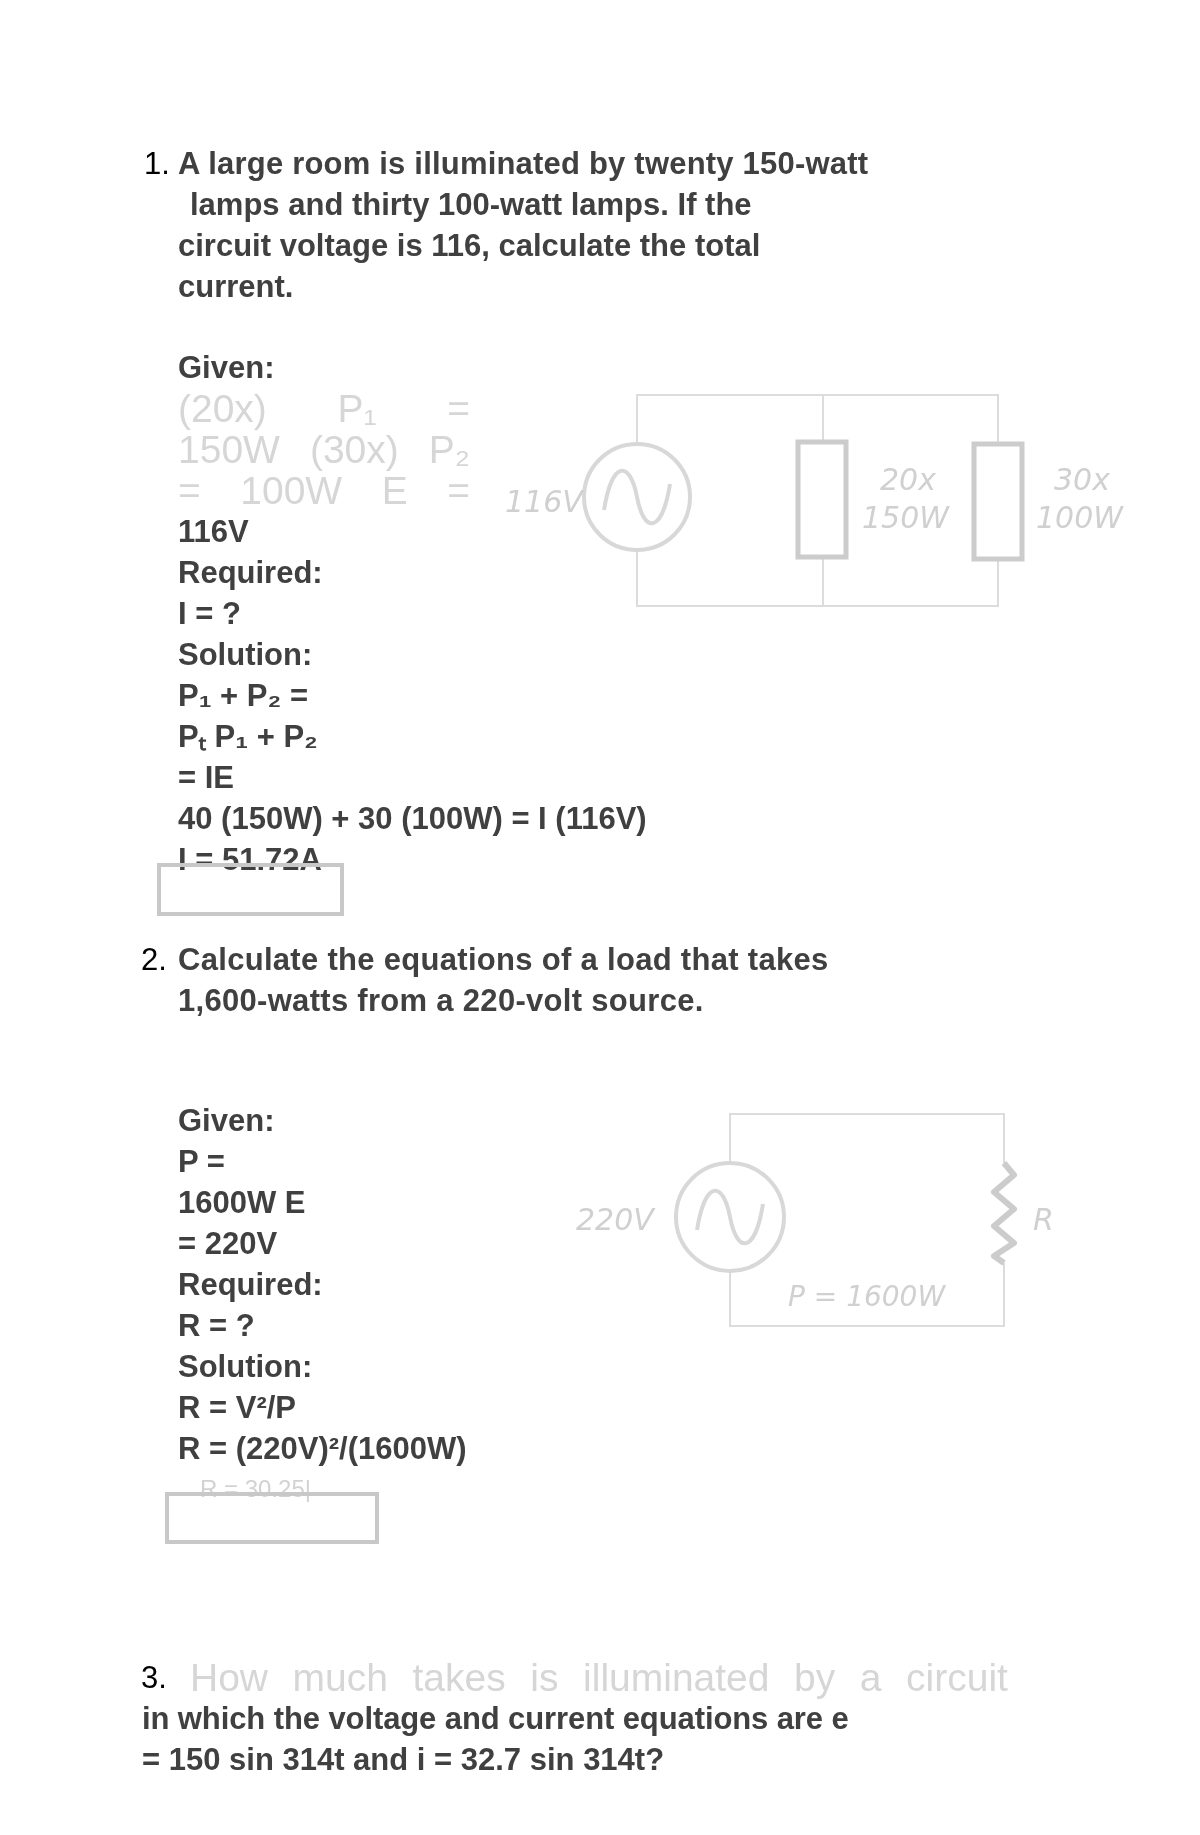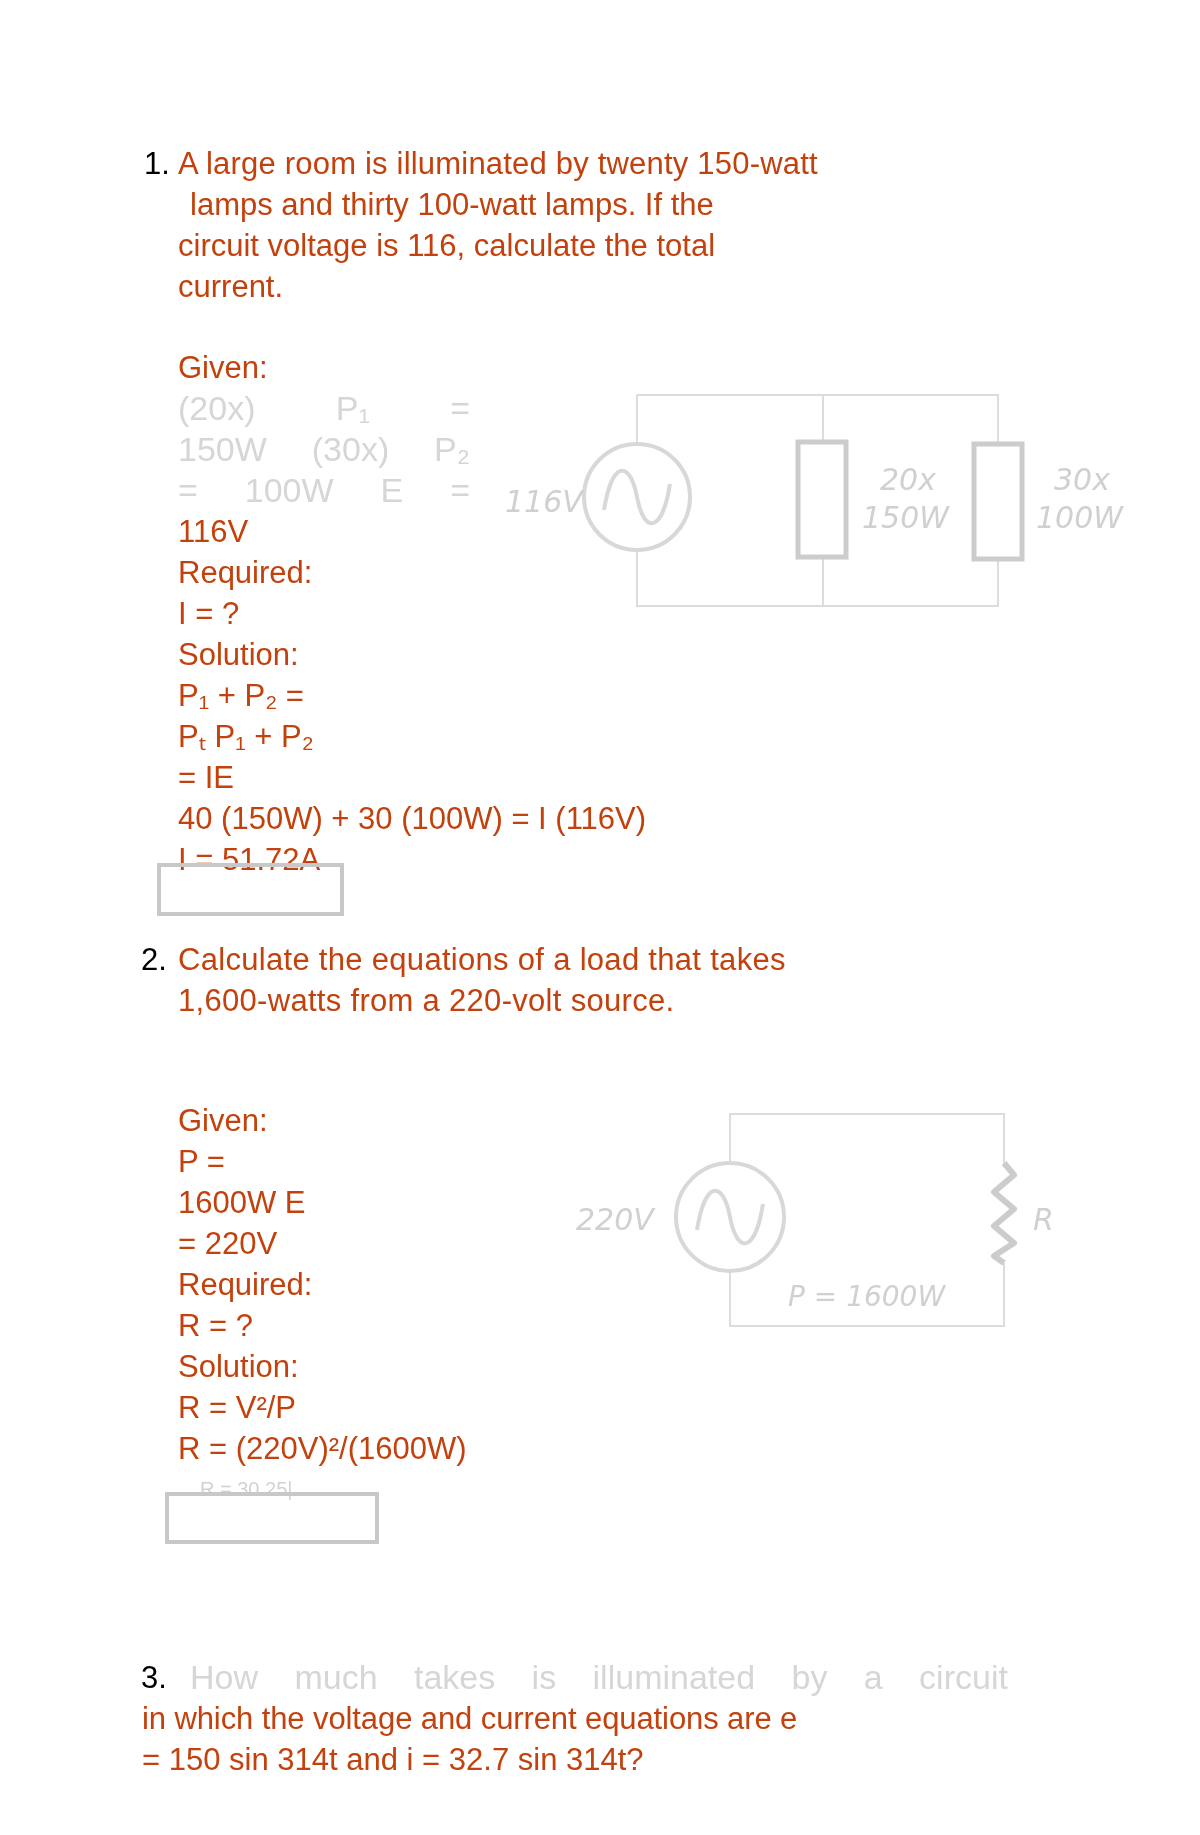--- a/index.html
+++ b/index.html
@@ -1,22 +1,22 @@
 <!DOCTYPE html>
 <html><head>
 <meta charset="utf-8">
 <style>
   html, body { margin: 0; padding: 0; background: #ffffff; }
   body { width: 1200px; height: 1835px; position: relative; overflow: hidden;
          font-family: "Liberation Sans", sans-serif; }
-  .t { position: absolute; font-size: 31px; line-height: 41px; color: #c2410c; white-space: nowrap; }
+  .t { position: absolute; font-size: 31px; line-height: 41px; color: #404040; white-space: nowrap; font-weight: bold; }
   .num { position: absolute; font-size: 31px; line-height: 41px; color: #000000; white-space: nowrap; }
-  .row { position: absolute; display: flex; justify-content: space-between; font-size: 34px; line-height: 41px; color: #d6d6d6; white-space: nowrap; }
+  .row { position: absolute; display: flex; justify-content: space-between; font-size: 39px; line-height: 41px; color: #d6d6d6; white-space: nowrap; }
   .ans-box { position: absolute; border: 4px solid #c8c8c8; box-sizing: border-box; background: transparent; }
-  .small { position: absolute; font-size: 20px; line-height: 28px; color: #d2d2d2; white-space: nowrap; }
+  .small { position: absolute; font-size: 24px; line-height: 28px; color: #d2d2d2; white-space: nowrap; }
   svg { position: absolute; left: 0; top: 0; }
   .lbl { font-family: "DejaVu Sans", sans-serif; font-style: italic; font-weight: 200; fill: #d0d0d0; }
 </style>
 </head>
 <body>
 
 <div class="num" style="left:144px; top:143px;">1.</div>
 <div class="t" style="left:178px; top:143px; letter-spacing:0.2px;">A large room is illuminated by twenty 150-watt</div>
 <div class="t" style="left:178px; top:184px;margin-left:12px;">lamps and thirty 100-watt lamps. If the</div>
 <div class="t" style="left:178px; top:225px;">circuit voltage is 116, calculate the total</div>

